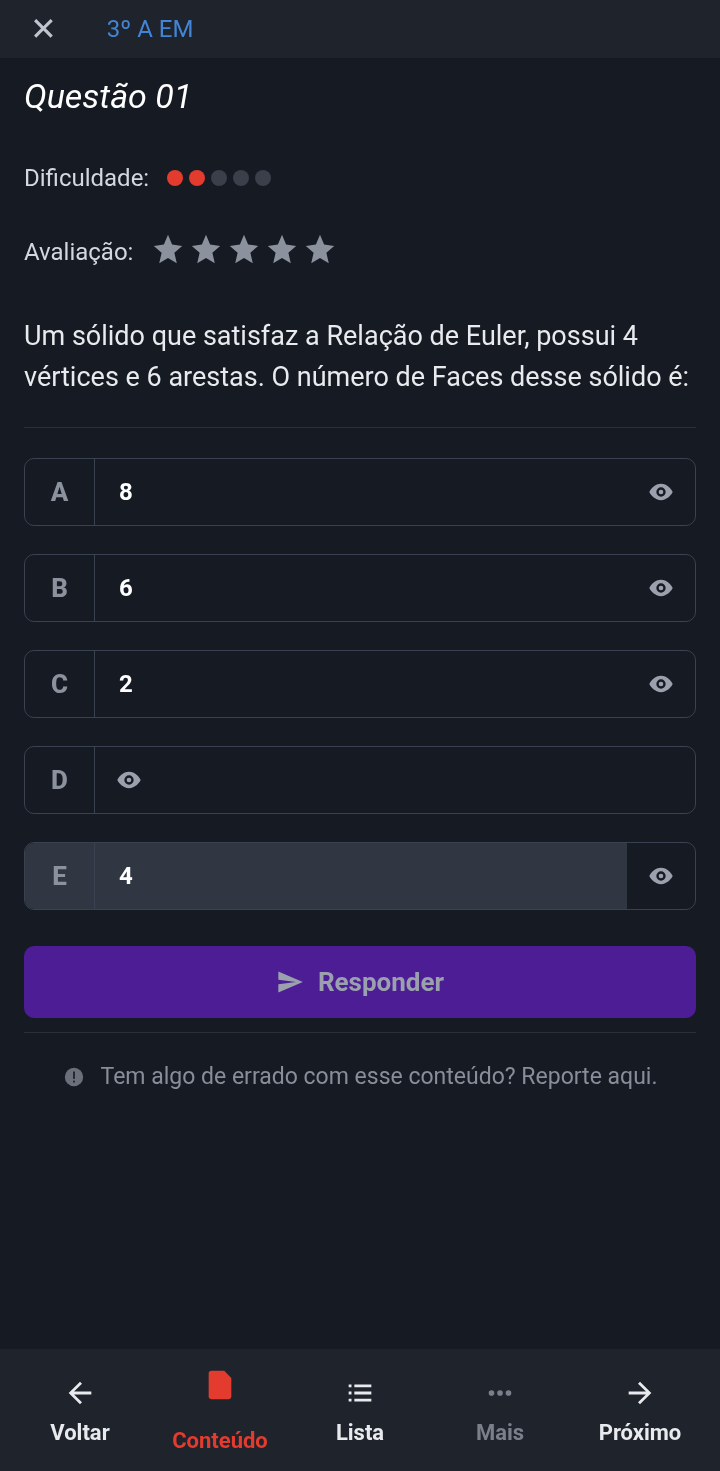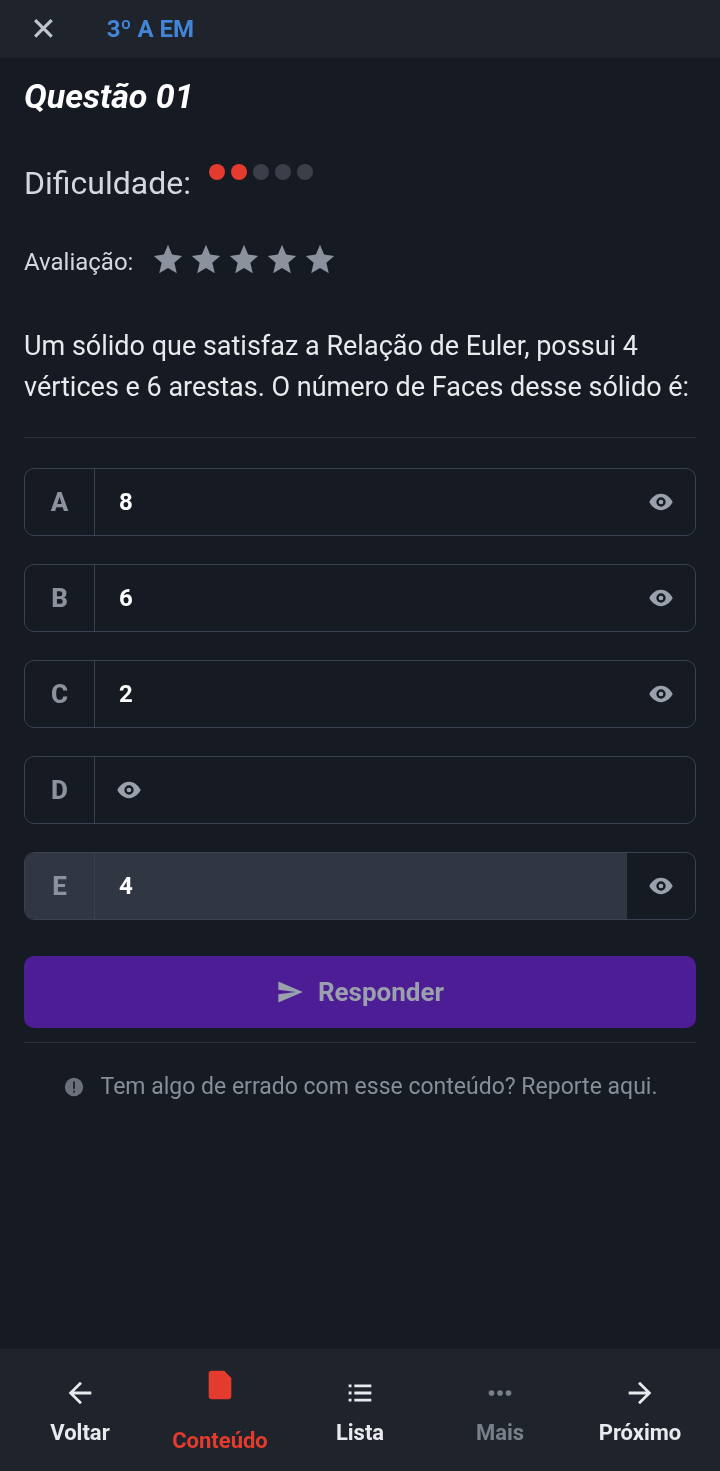--- a/index.html
+++ b/index.html
@@ -23,39 +23,39 @@
   .topbar .close-x {
     color: #bfc5cf;
     font-size: 32px;
     font-weight: 300;
     line-height: 1;
     cursor: pointer;
   }
   .topbar .class-label {
     color: #4285d6;
     font-size: 24px;
-    font-weight: 700;
+    font-weight: 400;
     margin-left: 50px;
   }
   .content {
     flex: 1;
     padding: 18px 24px 0 24px;
     overflow: auto;
   }
   .qtitle {
     font-size: 34px;
-    font-weight: 700;
+    font-weight: 400;
     font-style: italic;
     color: #ffffff;
   }
   .meta-row {
     display: flex;
-    align-items: flex-start;
+    align-items: center;
     margin-top: 48px;
-    font-size: 32px;
+    font-size: 24px;
     color: #d4d8de;
   }
   .meta-row .label { margin-right: 18px; }
   .dots { display: flex; gap: 6px; }
   .dot {
     width: 16px; height: 16px; border-radius: 50%;
     background: #3a3f49;
   }
   .dot.active { background: #e33b2e; }
   .rating-row {

